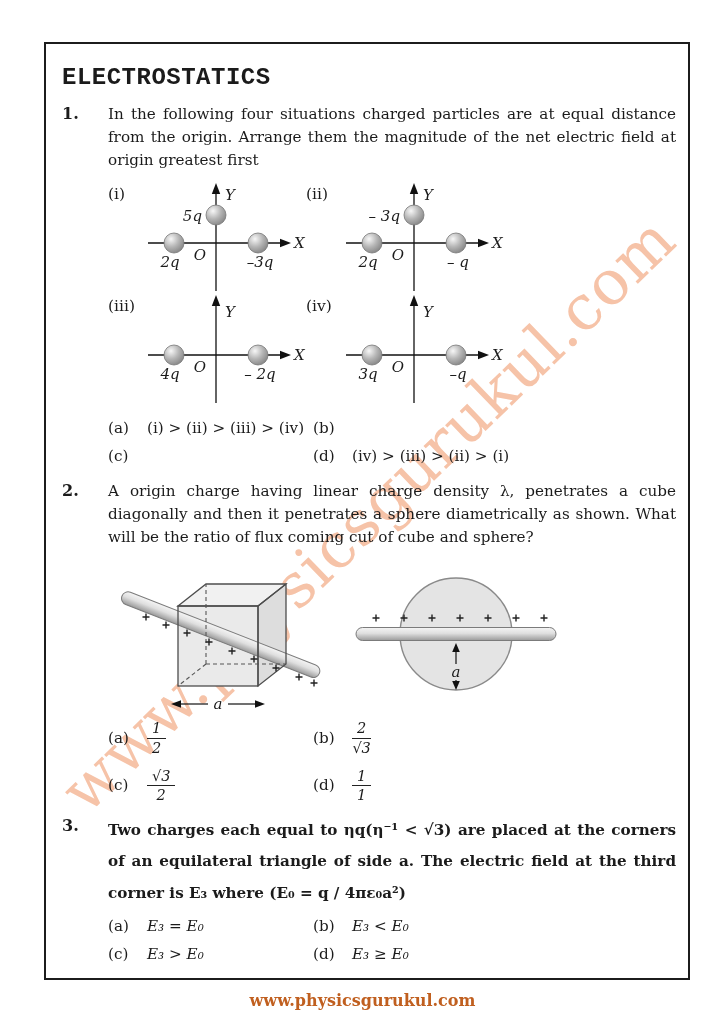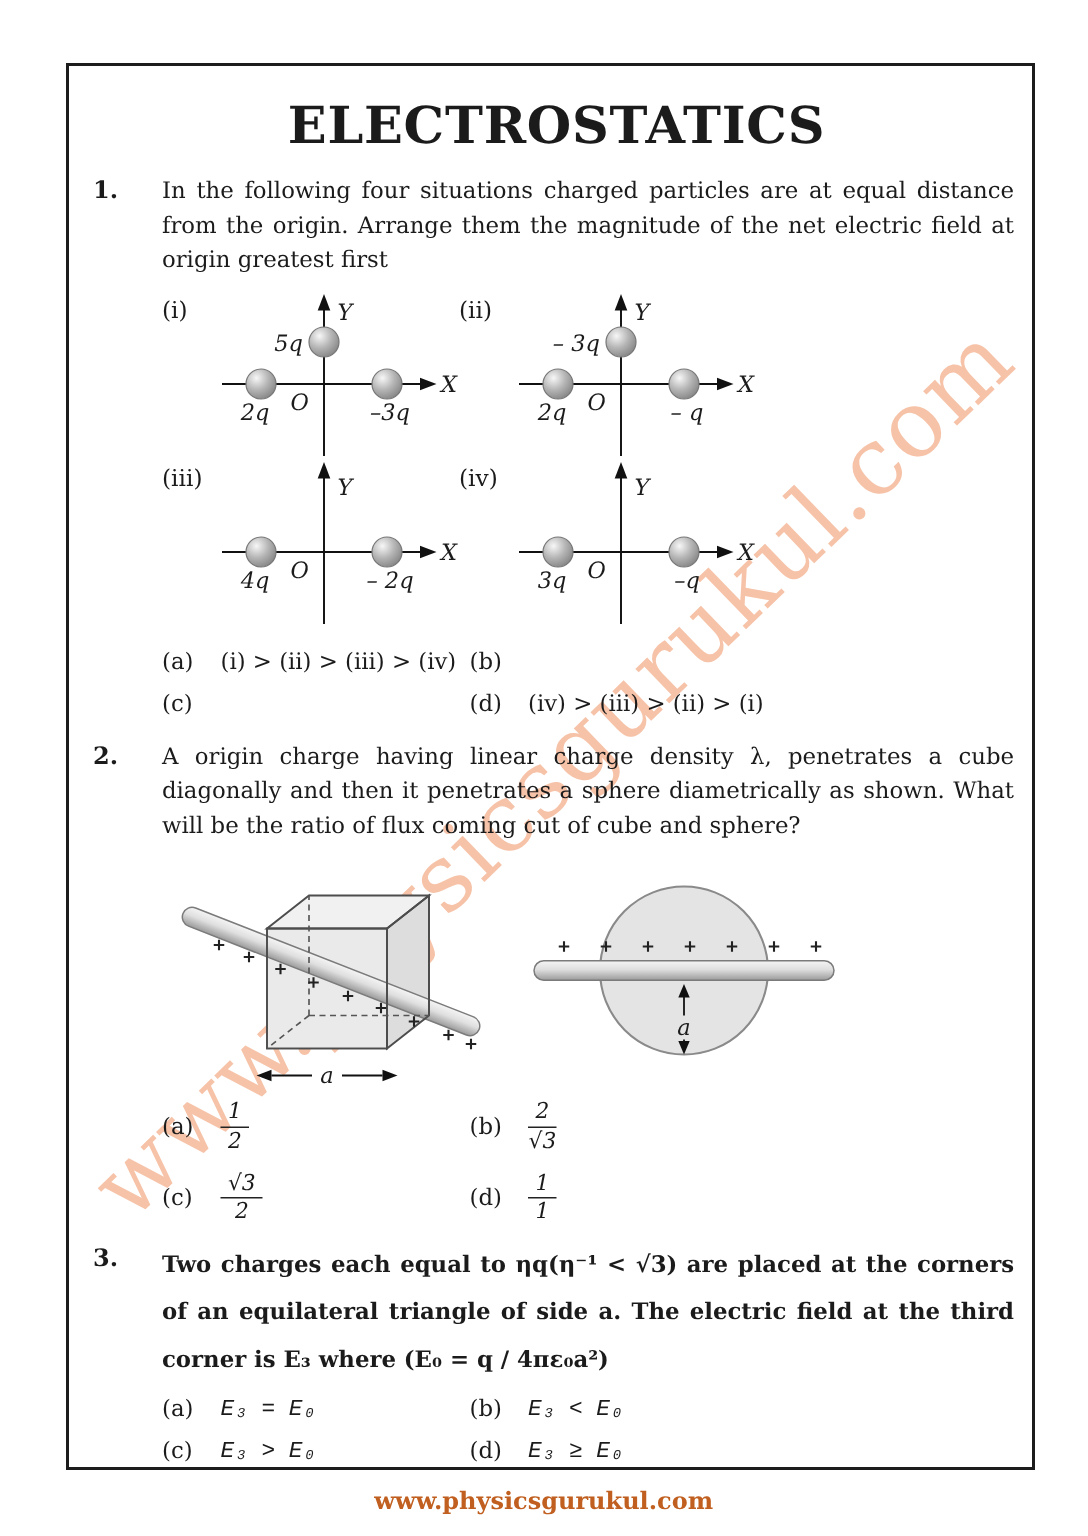--- a/index.html
+++ b/index.html
@@ -3,39 +3,39 @@
 <meta charset="utf-8">
 <style>
   html,body{margin:0;padding:0;background:#ffffff;}
   .page{position:relative;width:725px;height:1024px;background:#ffffff;overflow:hidden;
         font-family:"DejaVu Serif",serif;color:#1b1b1b;}
   .watermark{position:absolute;left:-62px;top:478px;width:860px;text-align:center;
         font-size:62px;letter-spacing:1px;color:#f6c3a8;transform:rotate(-44deg);
         white-space:nowrap;z-index:0;font-family:"DejaVu Serif",serif;}
   .sheet{position:absolute;left:44px;top:42px;width:646px;height:938px;border:2.5px solid #1c1c1c;
         box-sizing:border-box;padding:18px 8px 0 16px;z-index:1;overflow:hidden;background:transparent;}
-  .title{text-align:center;font-size:34px;font-weight:bold;margin:2px 0 10px 0;letter-spacing:.5px;}
+  .title{text-align:left;font-size:24px;font-weight:bold;margin:2px 0 10px 0;letter-spacing:.5px;font-family:Liberation Mono, monospace;}
   .question{display:flex;margin-top:12px;}
   .qnum{width:46px;flex:none;font-weight:bold;font-size:16px;padding-top:1px;}
   .qbody{flex:1;font-size:15.2px;line-height:1.5;text-align:justify;padding-right:4px;}
   .qtext{margin:0;}
   .q3text{line-height:2.05;font-weight:bold;}
   
   .diagram-grid{display:grid;grid-template-columns:198px auto;margin-top:10px;}
   .dcell{display:flex;align-items:flex-start;}
   .dlabel{width:36px;font-size:15.5px;padding-top:2px;flex:none;}
   svg{display:block;}
   .axis{stroke:#111;stroke-width:1.3;}
   .svgit{font-family:"DejaVu Serif",serif;font-style:italic;font-size:15px;fill:#1b1b1b;}
   .dim{stroke:#111;stroke-width:1.2;}
   
   .options{display:grid;grid-template-columns:205px auto;row-gap:5px;margin-top:12px;font-size:15.2px;}
   .opt{display:flex;align-items:center;gap:13px;}
   .opt-label{width:26px;flex:none;}
-  .opt-math{font-style:italic;font-family:Liberation Mono, monospace;}
+  .opt-math{font-style:italic;}
   .frac{display:inline-flex;flex-direction:column;align-items:center;line-height:1.12;
         font-style:italic;font-size:14.5px;}
   .frac .num{padding:0 5px 1px 5px;border-bottom:1.3px solid #222;}
   .frac .den{padding-top:1px;}
   .frac-options{row-gap:12px;margin-top:4px;}
   .fig-row{display:flex;align-items:center;margin:10px 0 0 0;}
   .footer{position:absolute;left:0;right:0;top:991px;text-align:center;font-weight:bold;
         font-size:16px;color:#c05f1f;z-index:1;}
 </style>
 </head>

